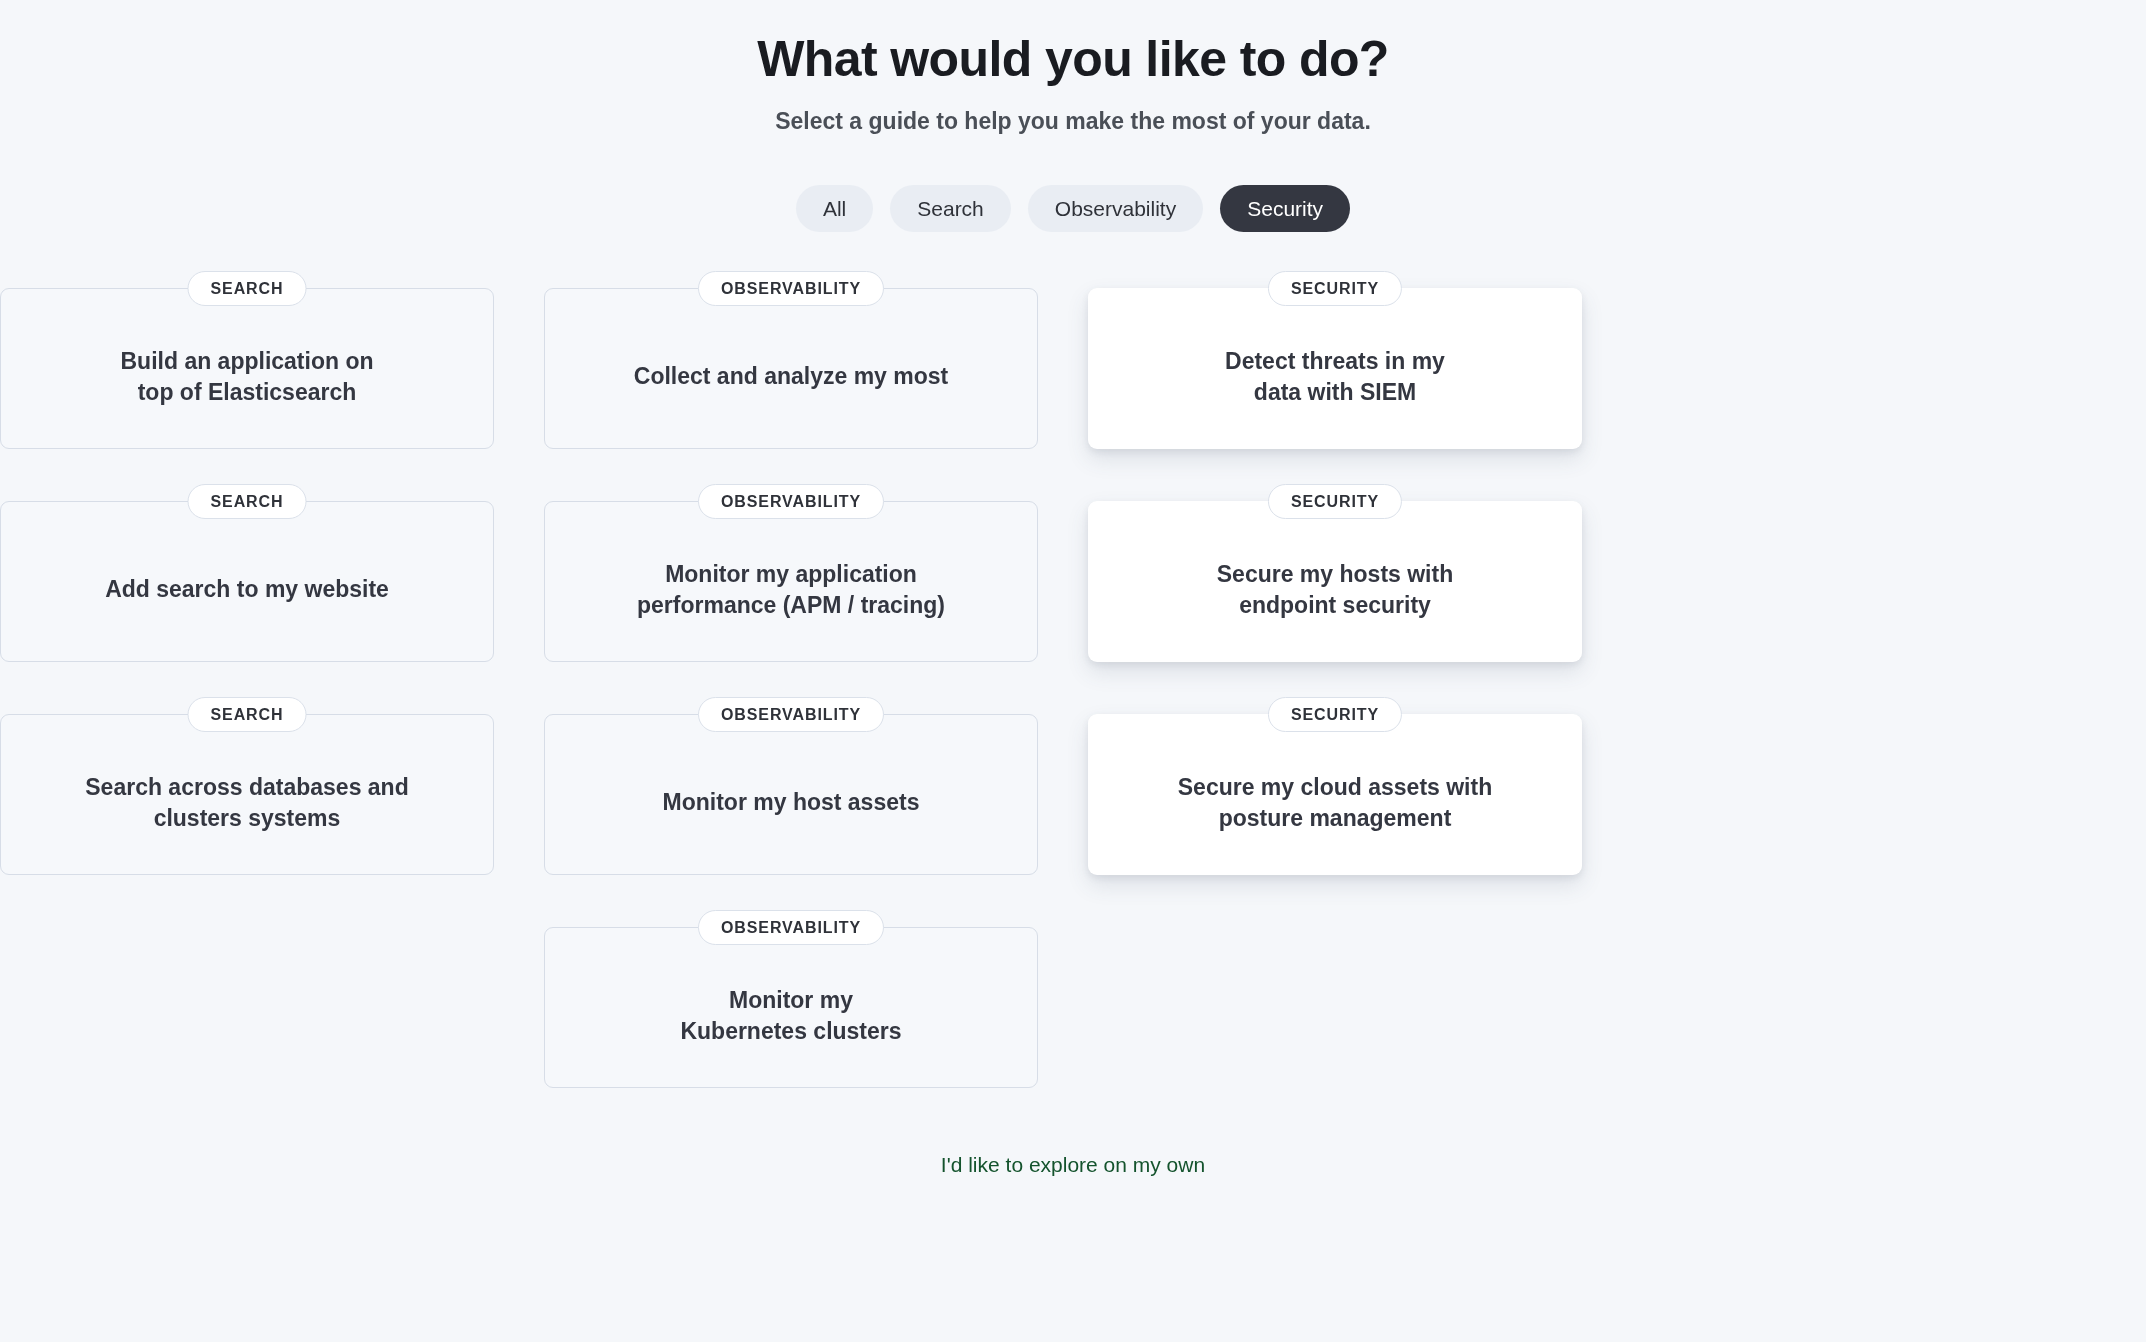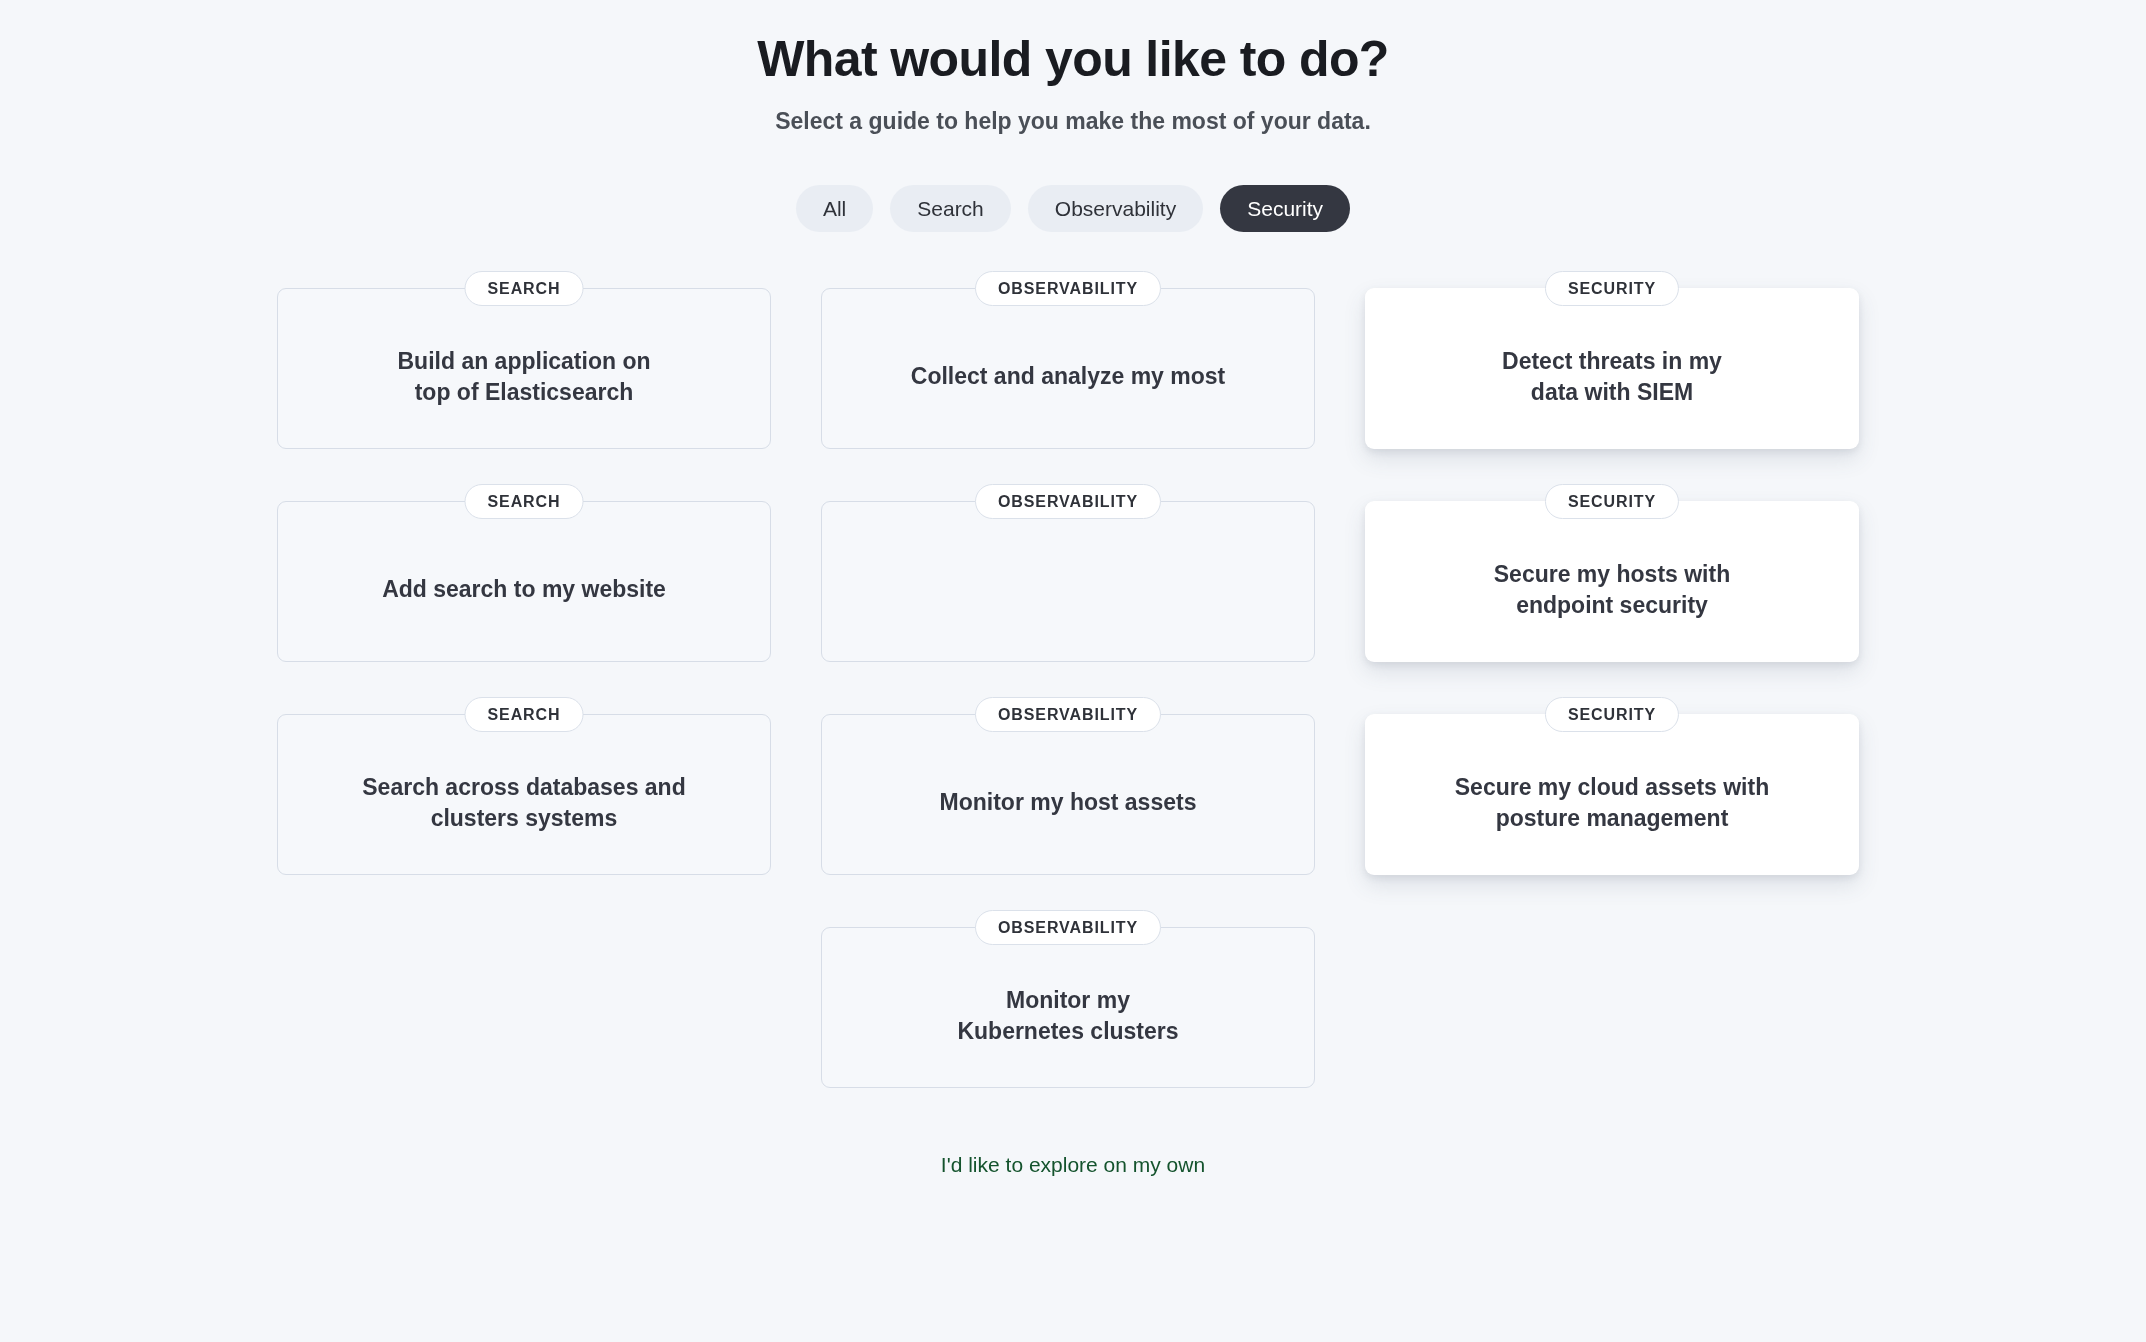--- a/index.html
+++ b/index.html
@@ -15,21 +15,20 @@
     color: #343741;
     overflow: hidden;
   }
 
   .page {
     width: 2146px;
     height: 1294px;
     position: relative;
     display: flex;
     flex-direction: column;
-    align-items: center;
   }
 
   
   .header {
     width: 100%;
     text-align: center;
     padding-top: 28px;
   }
 
   .page-title {
@@ -196,20 +195,22 @@
       </div>
     </div>
 
     <div class="card-column">
       <div class="guide-card">
         <span class="card-badge">OBSERVABILITY</span>
         <span class="card-title">Collect and analyze my most</span>
       </div>
       <div class="guide-card">
         <span class="card-badge">OBSERVABILITY</span>
+        <span class="card-title">Monitor my application
+performance (APM / tracing)</span>
       </div>
       <div class="guide-card">
         <span class="card-badge">OBSERVABILITY</span>
         <span class="card-title">Monitor my host assets</span>
       </div>
       <div class="guide-card">
         <span class="card-badge">OBSERVABILITY</span>
         <span class="card-title">Monitor my
 Kubernetes clusters</span>
       </div>

